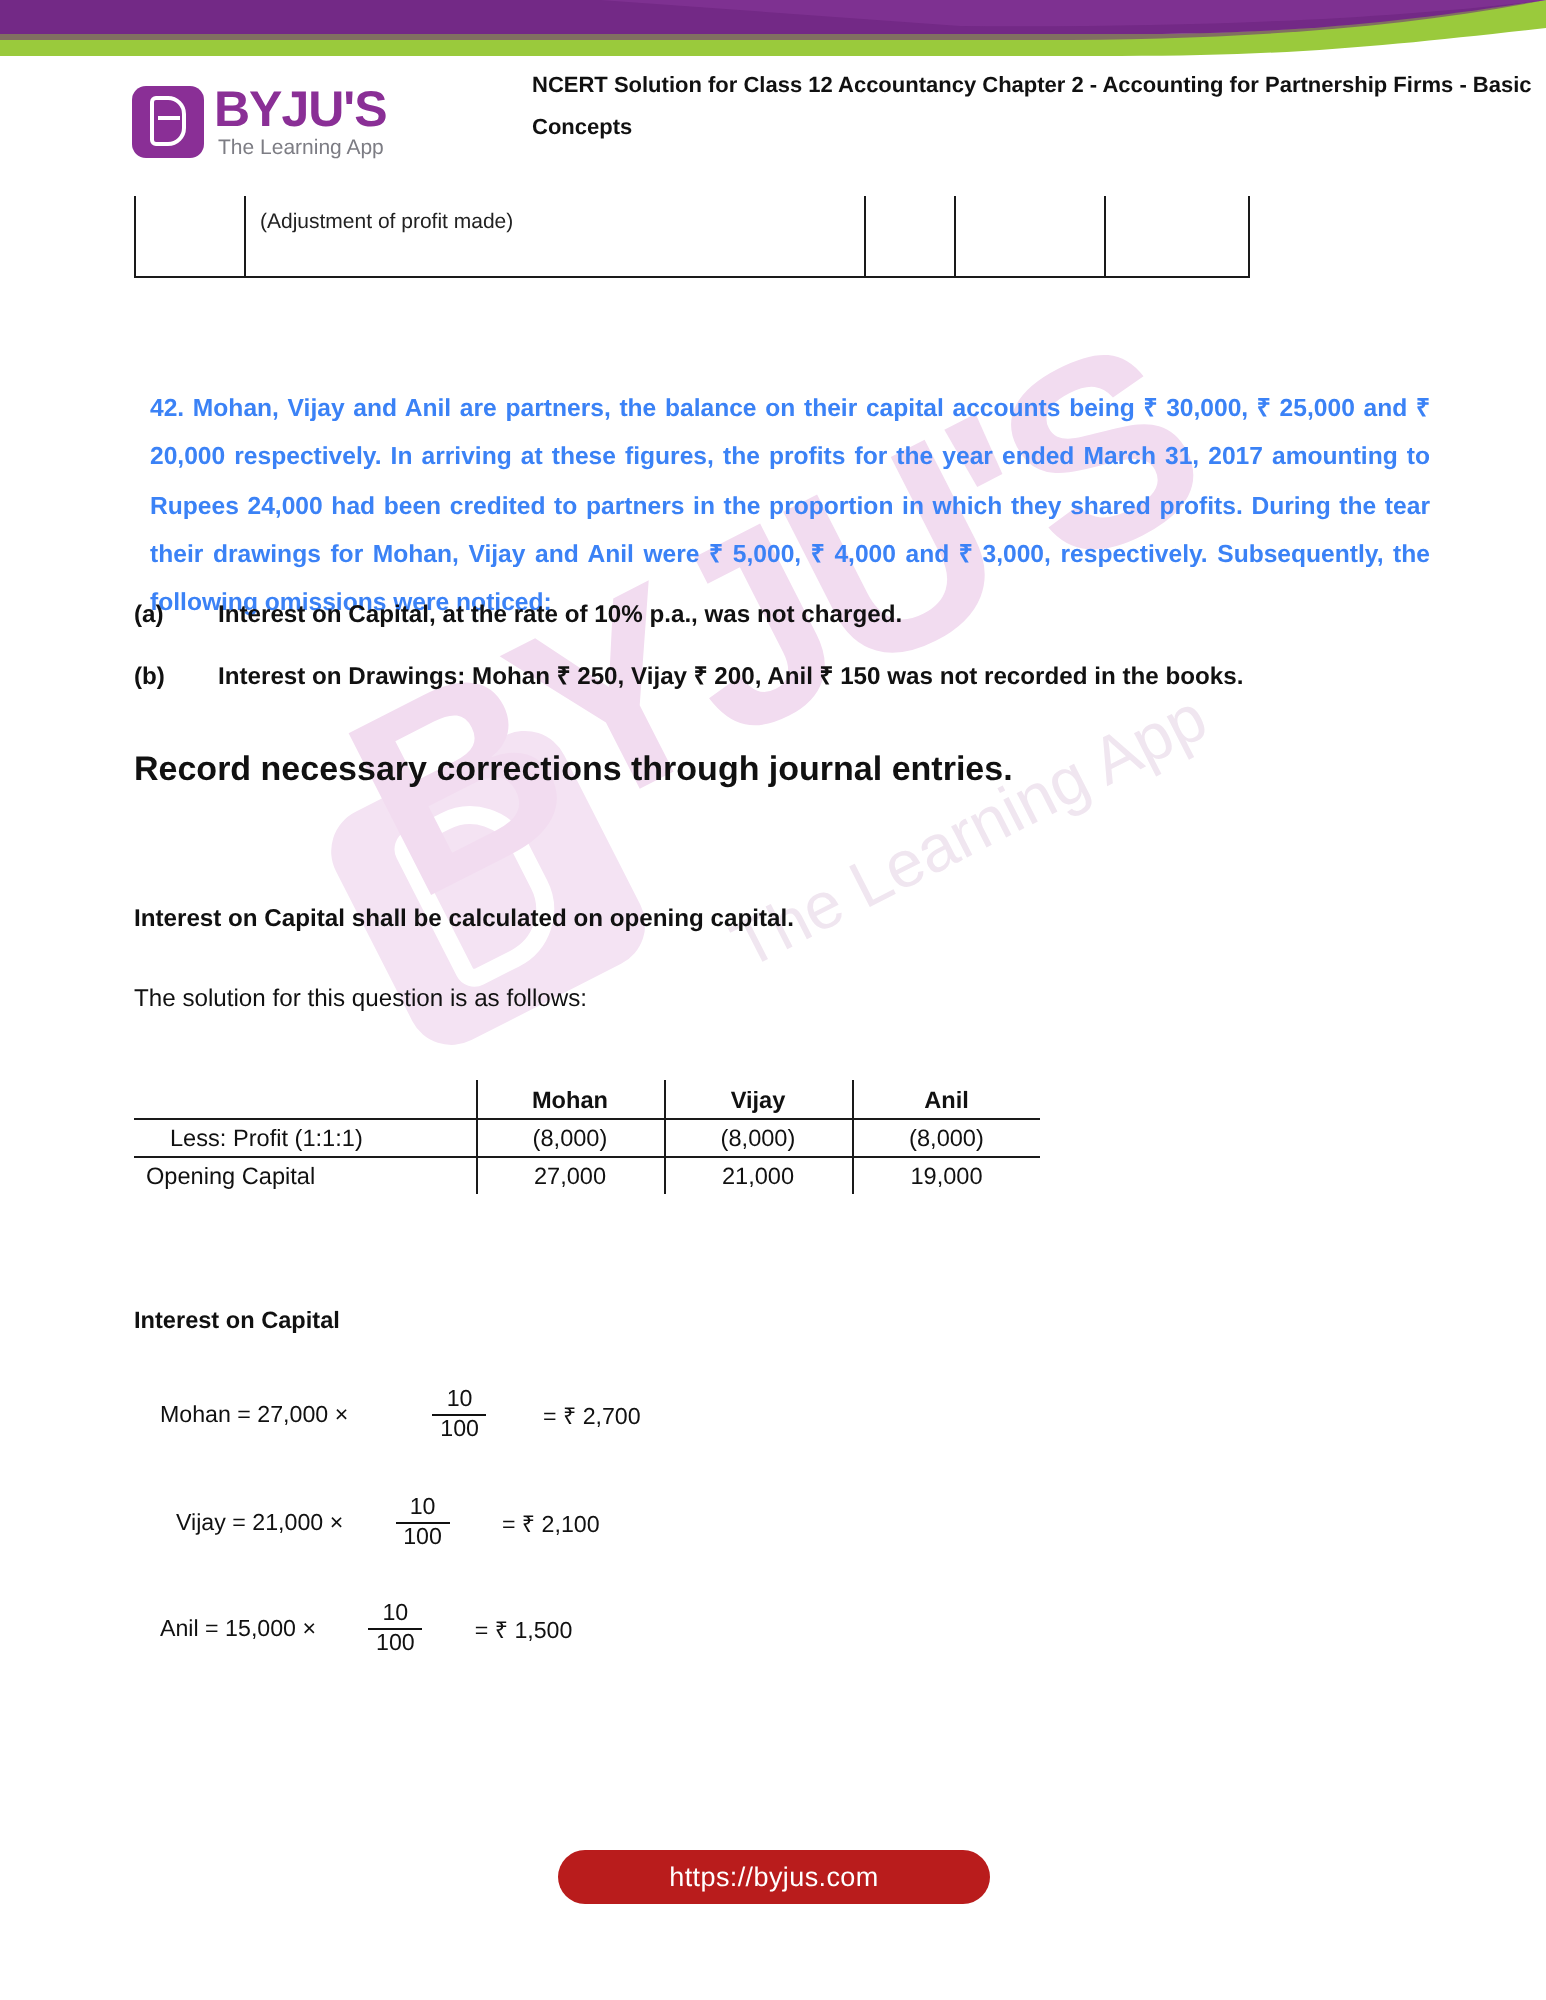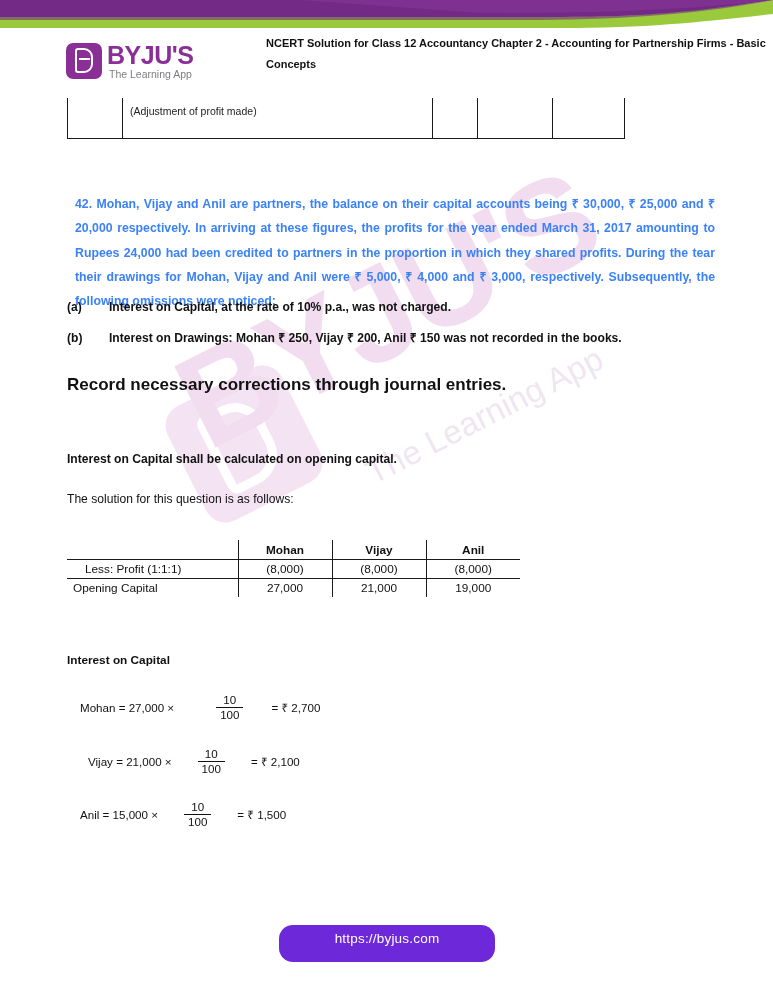--- a/index.html
+++ b/index.html
@@ -94,22 +94,22 @@
   .calc .sp{display:inline-block;}
   .frac{display:inline-flex;flex-direction:column;align-items:center;line-height:12px;margin:0 6px;}
   .frac .nu{padding:0 6px 1px 6px;}
   .frac .de{border-top:1.2px solid #111;padding:1px 4px 0 4px;}
   .calc.m .frac{margin-left:22px;margin-right:8px;}
   .calc.v .frac{margin-left:6px;}
   .calc.a .frac{margin-left:6px;}
 
   
   .footer-pill{
-    position:absolute;left:279px;top:925px;width:216px;height:37px;
-    background:#6d28d9;border-radius:14px;
+    position:absolute;left:279px;top:925px;width:216px;height:27px;
+    background:#b91c1c;border-radius:14px;
     color:#fff;font-size:13.5px;line-height:27px;text-align:center;
     letter-spacing:0.2px;
   }
 
   
   .wm{
     position:absolute;left:150px;top:300px;width:520px;height:330px;
     pointer-events:none;user-select:none;z-index:0;
   }
   .wm .wm-word{

